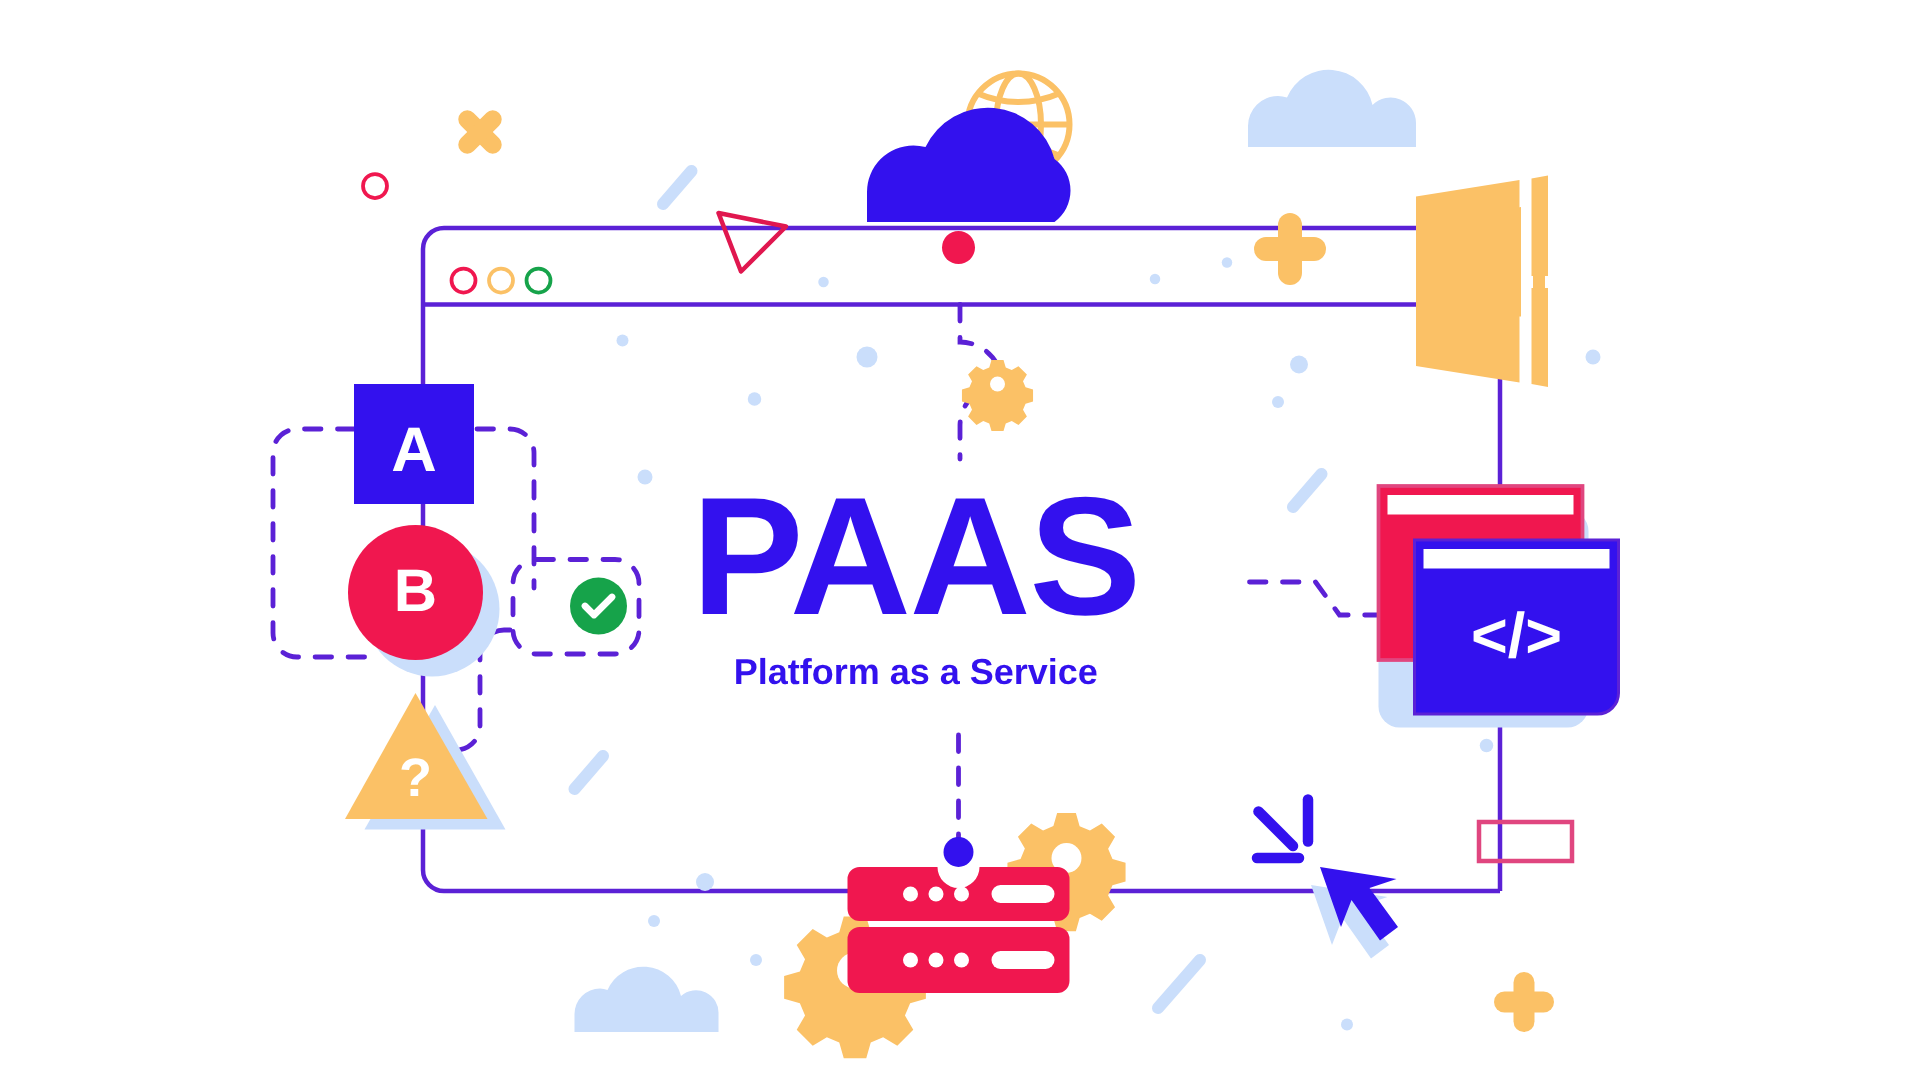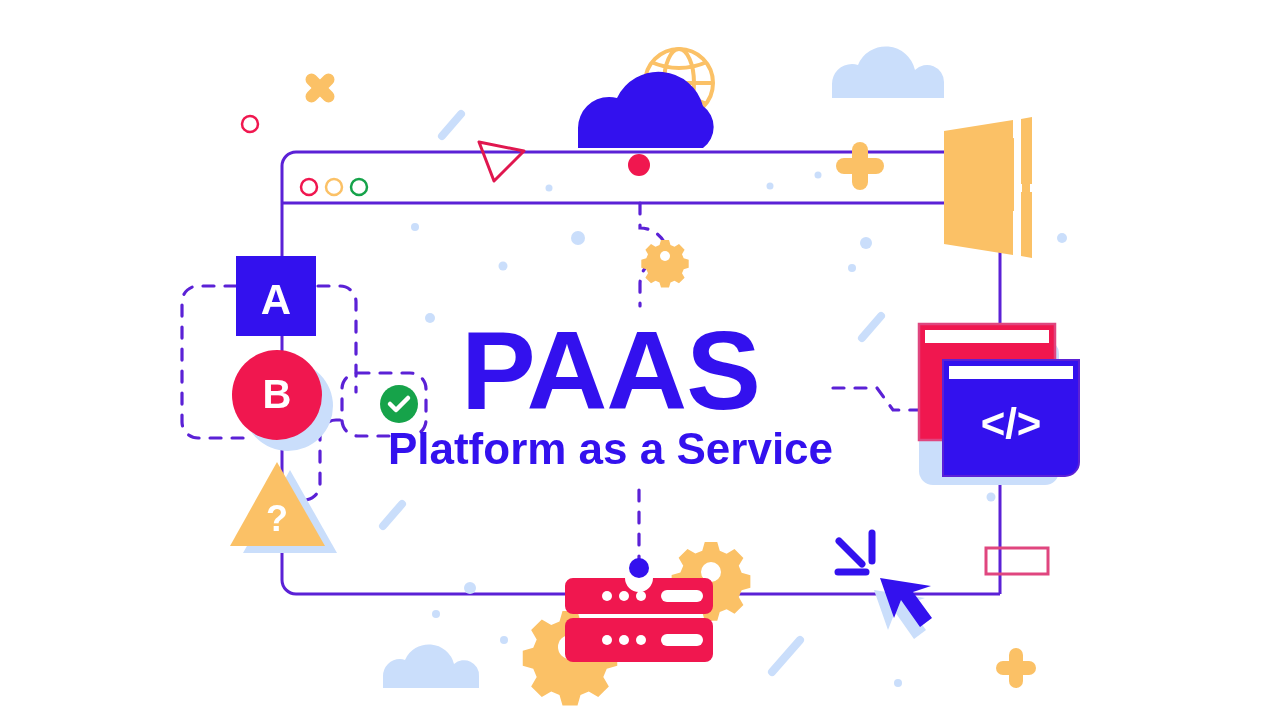--- a/index.html
+++ b/index.html
@@ -39,21 +39,21 @@
     font-size: 112px;
     line-height: 104px;
     letter-spacing: -1px;
     color: #3311ee;
     margin: 0;
     padding: 0;
   }
   .paas-sub {
     font-family: "Liberation Sans", sans-serif;
     font-weight: bold;
-    font-size: 44px;
+    font-size: 24px;
     line-height: 40px;
     color: #3311ee;
     margin: 6px 0 0 0;
     padding: 0;
   }
   .glyph-text {
     font-family: "Liberation Sans", sans-serif;
     font-weight: bold;
     fill: #ffffff;
   }

